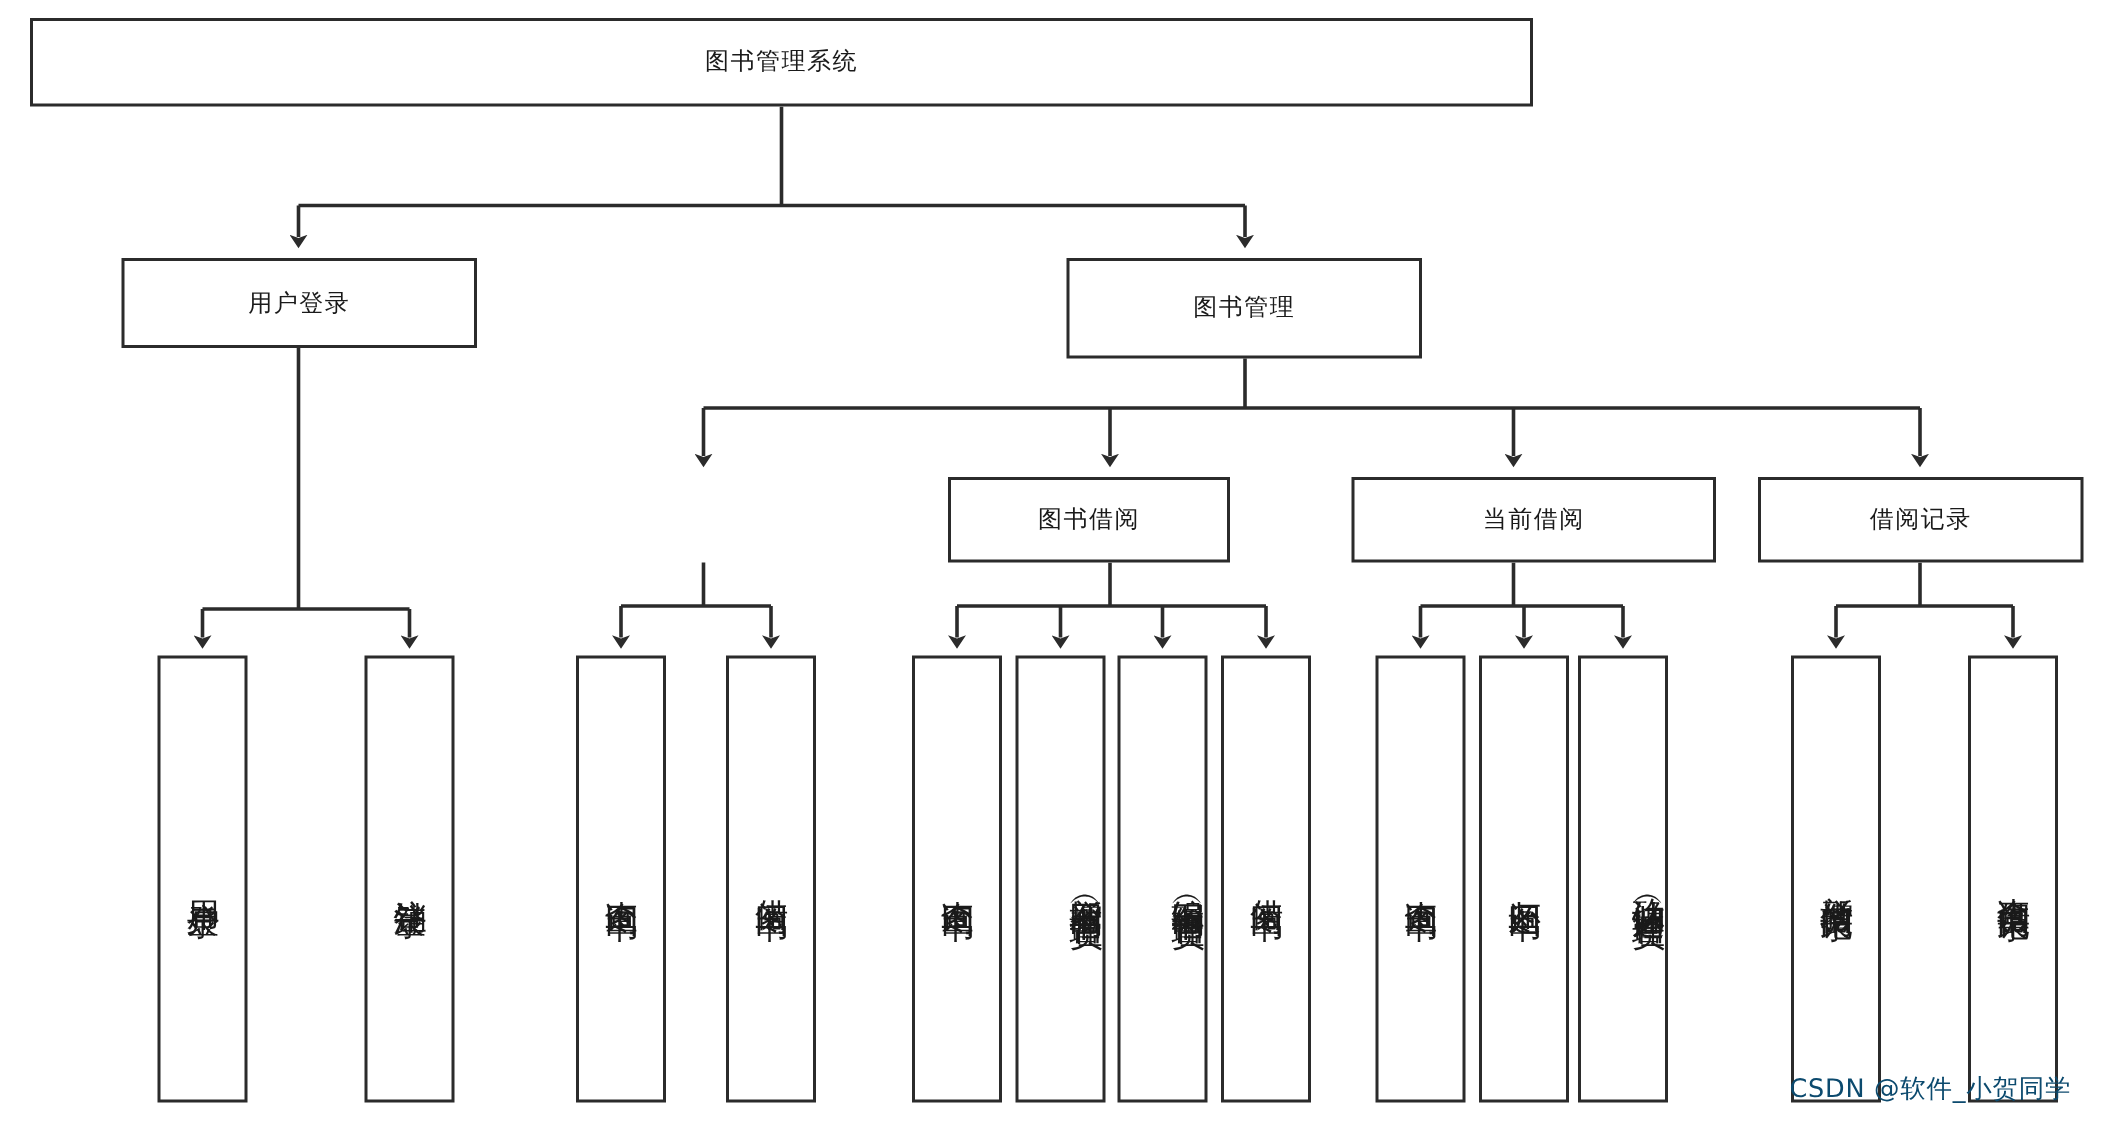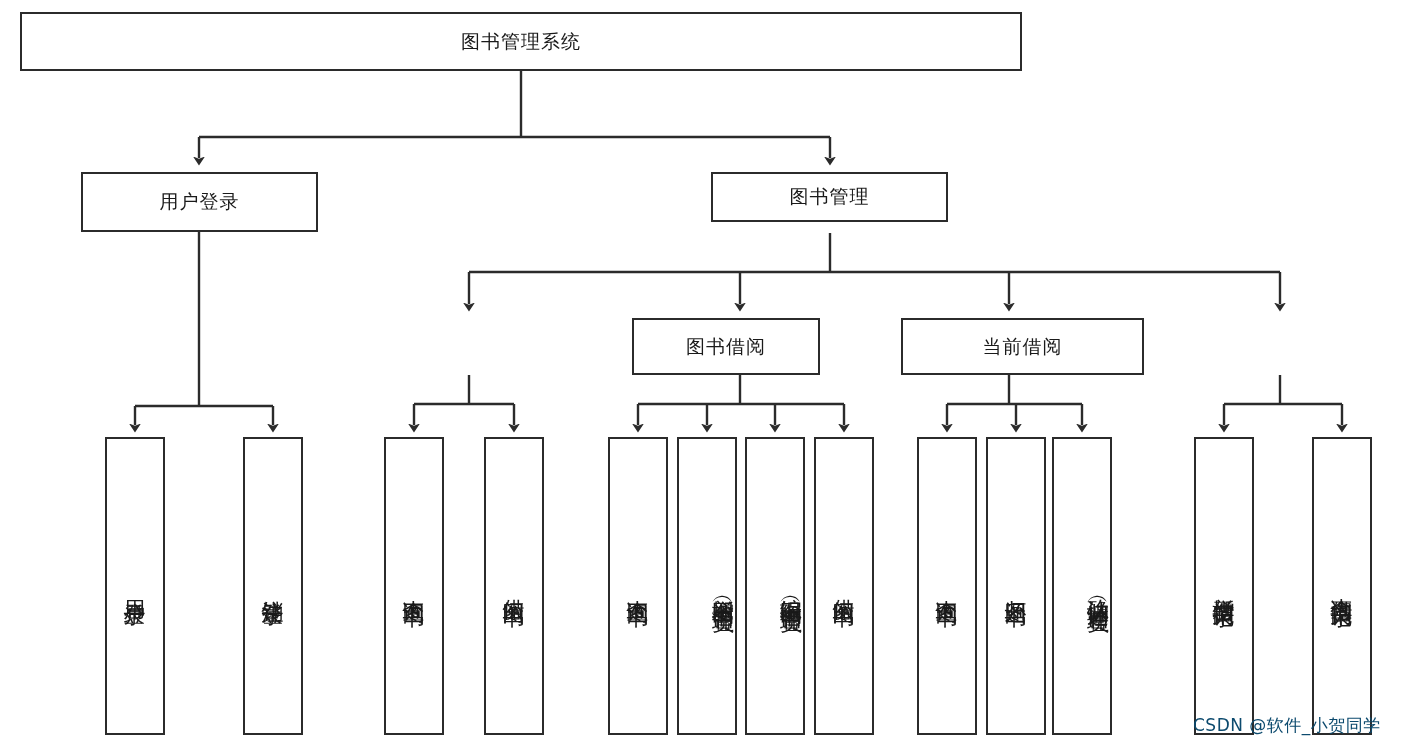--- a/index.html
+++ b/index.html
@@ -29,21 +29,21 @@
     position: absolute;
     box-sizing: border-box;
     background: #ffffff;
     border: 2px solid #2b2b2b;
     display: flex;
     align-items: center;
     justify-content: center;
     color: #1a1a1a;
   }
   .node.horiz {
-    font-size: 19px;
+    font-size: 16px;
     letter-spacing: 1px;
   }
   .node.vert {
     writing-mode: vertical-rl;
     text-orientation: upright;
     font-size: 22px;
     letter-spacing: 2px;
     align-items: flex-start;
     justify-content: center;
     padding-top: 8px;
@@ -126,29 +126,32 @@
     </g>
   </svg>
 
   <div class="node horiz" style="left:20px; top:12px; width:1002px; height:59px;">
     <span>图书管理系统</span>
   </div>
 
   <div class="node horiz" style="left:81px; top:172px; width:237px; height:60px;">
     <span>用户登录</span>
   </div>
-  <div class="node horiz" style="left:711px; top:172px; width:237px; height:50px;">
+  <div class="node horiz" style="left:711px; top:172px; width:237px; height:67px;">
     <span>图书管理</span>
   </div>
 
   <div class="node horiz" style="left:632px; top:318px; width:188px; height:57px;">
     <span>图书借阅</span>
   </div>
   <div class="node horiz" style="left:901px; top:318px; width:243px; height:57px;">
     <span>当前借阅</span>
+  </div>
+  <div class="node horiz" style="left:1172px; top:318px; width:217px; height:57px;">
+    <span>借阅记录</span>
   </div>
 
   <div class="node vert mid-align" style="left:105px; top:437px; width:60px; height:298px;">
     <span class="vtext">用户登录</span>
   </div>
   <div class="node vert mid-align" style="left:243px; top:437px; width:60px; height:298px;">
     <span class="vtext">注销登录</span>
   </div>
 
   <div class="node vert mid-align" style="left:384px; top:437px; width:60px; height:298px;">

